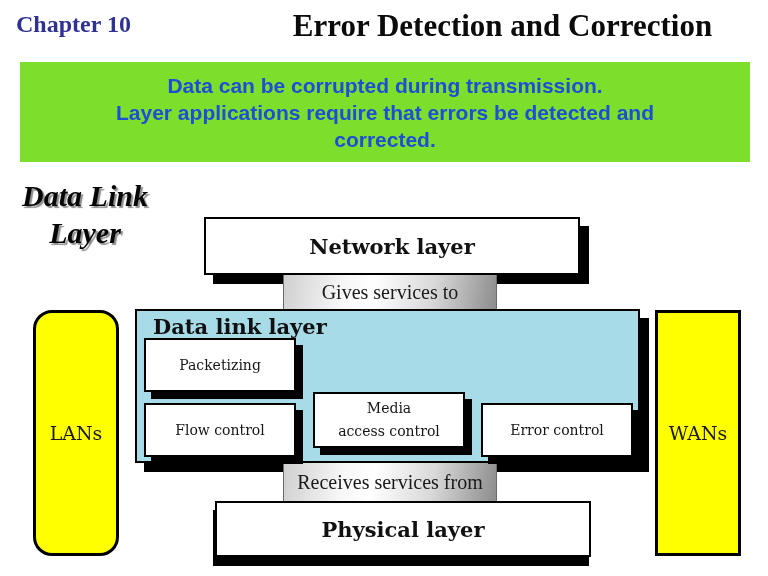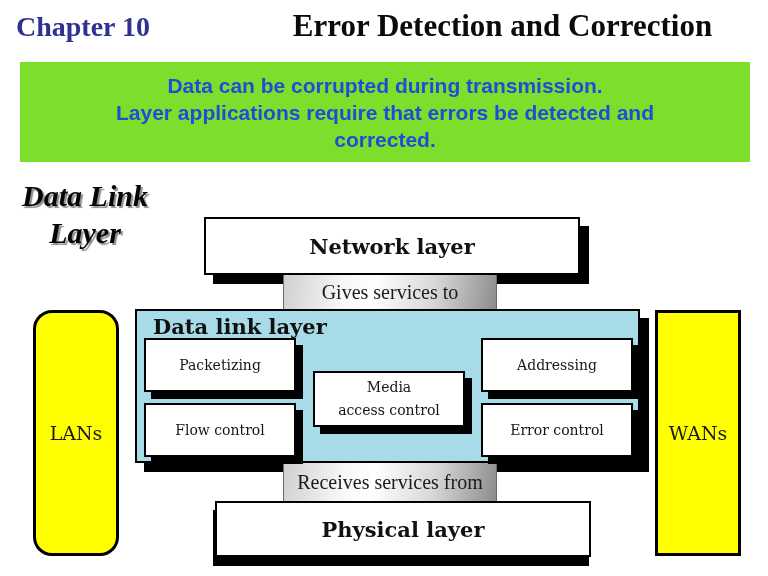--- a/index.html
+++ b/index.html
@@ -3,21 +3,21 @@
 <meta charset="utf-8">
 <style>
   html,body{margin:0;padding:0;background:#fff;}
   #stage{
     position:relative;width:768px;height:576px;background:#ffffff;
     font-family:"Liberation Serif",serif;overflow:hidden;
   }
   
   .chapter{
     position:absolute;left:16px;top:11px;
-    font-size:28px;font-weight:bold;white-space:nowrap;
+    font-size:24px;font-weight:bold;white-space:nowrap;
   }
   .slide-title{
     position:absolute;left:250px;top:8px;width:505px;text-align:center;
     font-size:31px;font-weight:bold;color:#0b0b0b;white-space:nowrap;
   }
   
   .banner{
     position:absolute;left:20px;top:62px;width:730px;height:100px;
     display:flex;flex-direction:column;justify-content:center;align-items:center;
     font-family:"Liberation Sans",sans-serif;font-weight:bold;
@@ -100,28 +100,25 @@
   </div>
 
   <div class="sub-box" style="left:144px;top:338px;width:148px;height:50px;">
     <span>Packetizing</span>
   </div>
 
   <div class="sub-box" style="left:144px;top:403px;width:148px;height:50px;">
     <span>Flow control</span>
   </div>
 
-  <div class="sub-box" style="left:313px;top:371px;width:148px;height:52px;">
+  <div class="sub-box" style="left:313px;top:392px;width:148px;height:52px;">
     <span>Media</span>
     <span>access control</span>
   </div>
 
-  <div class="sub-box" style="left:481px;top:338px;width:148px;height:50px;">
-    <span>Addressing</span>
-  </div>
 
   <div class="sub-box" style="left:481px;top:403px;width:148px;height:50px;">
     <span>Error control</span>
   </div>
 
   <div class="arrow-bar" style="top:462px;height:39px;">
     <span>Receives services from</span>
   </div>
 
   <div class="layer-box" style="left:204px;top:501px;width:372px;height:52px;margin-left:11px;">

